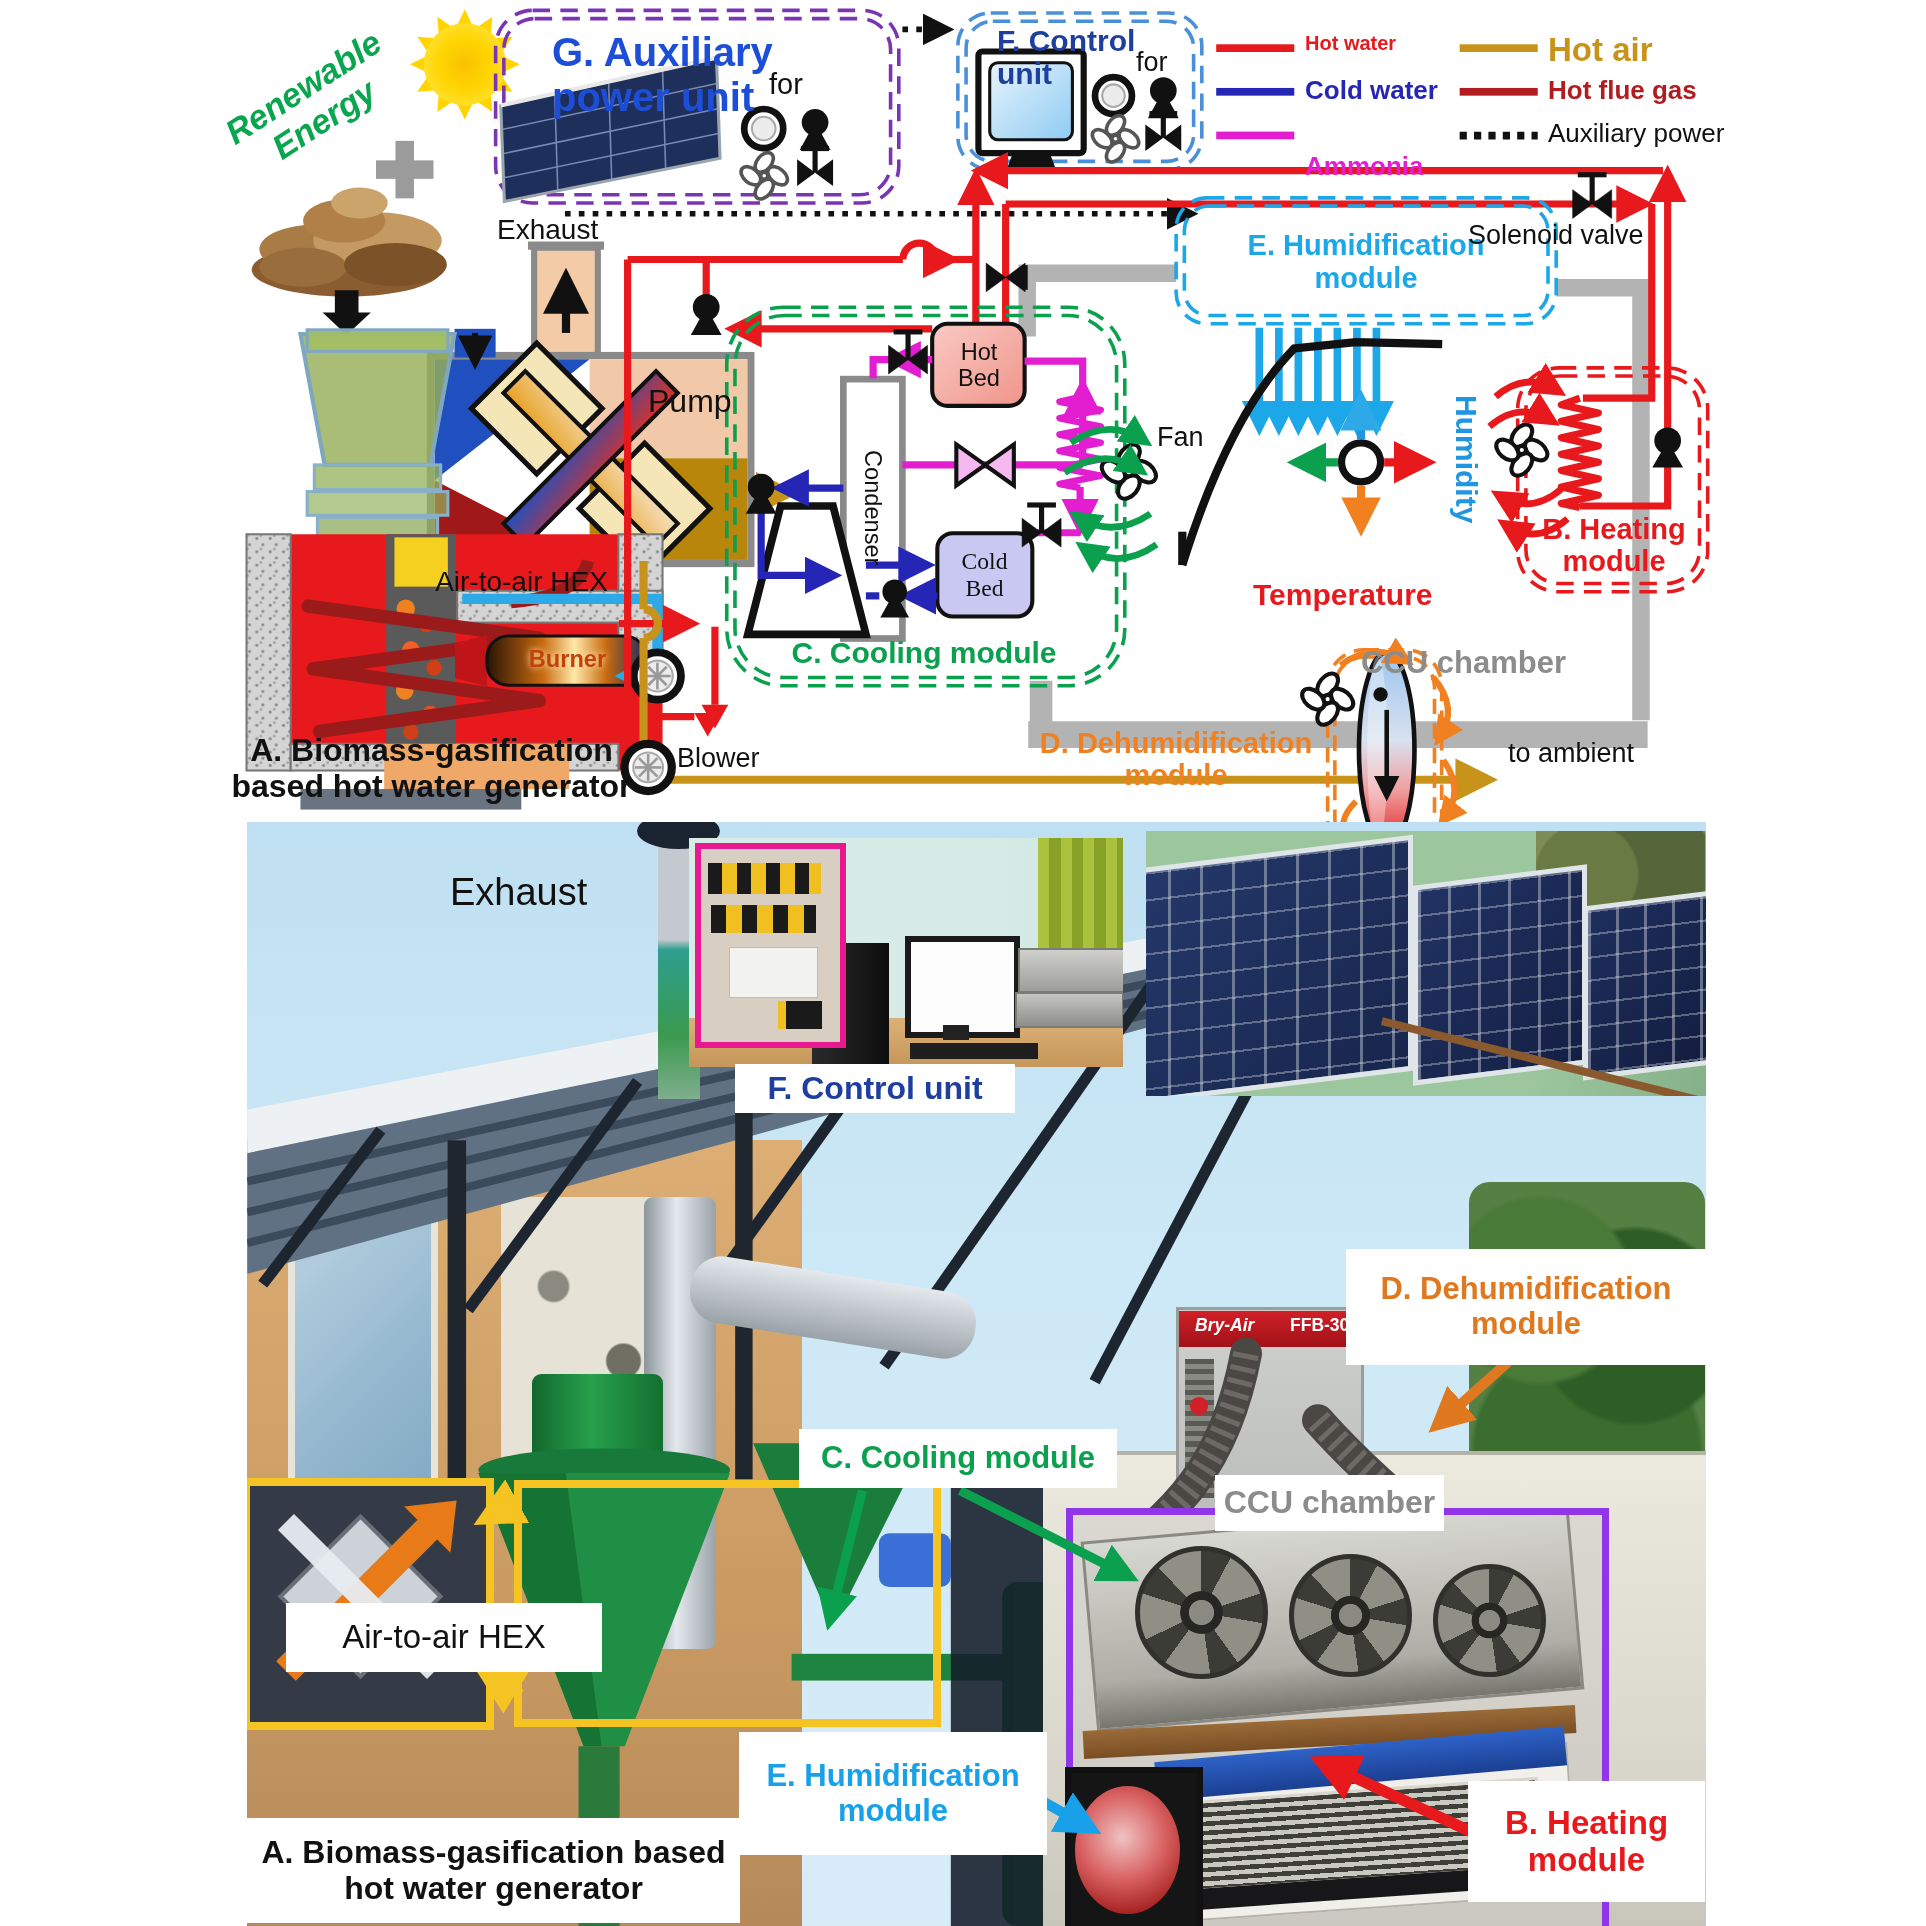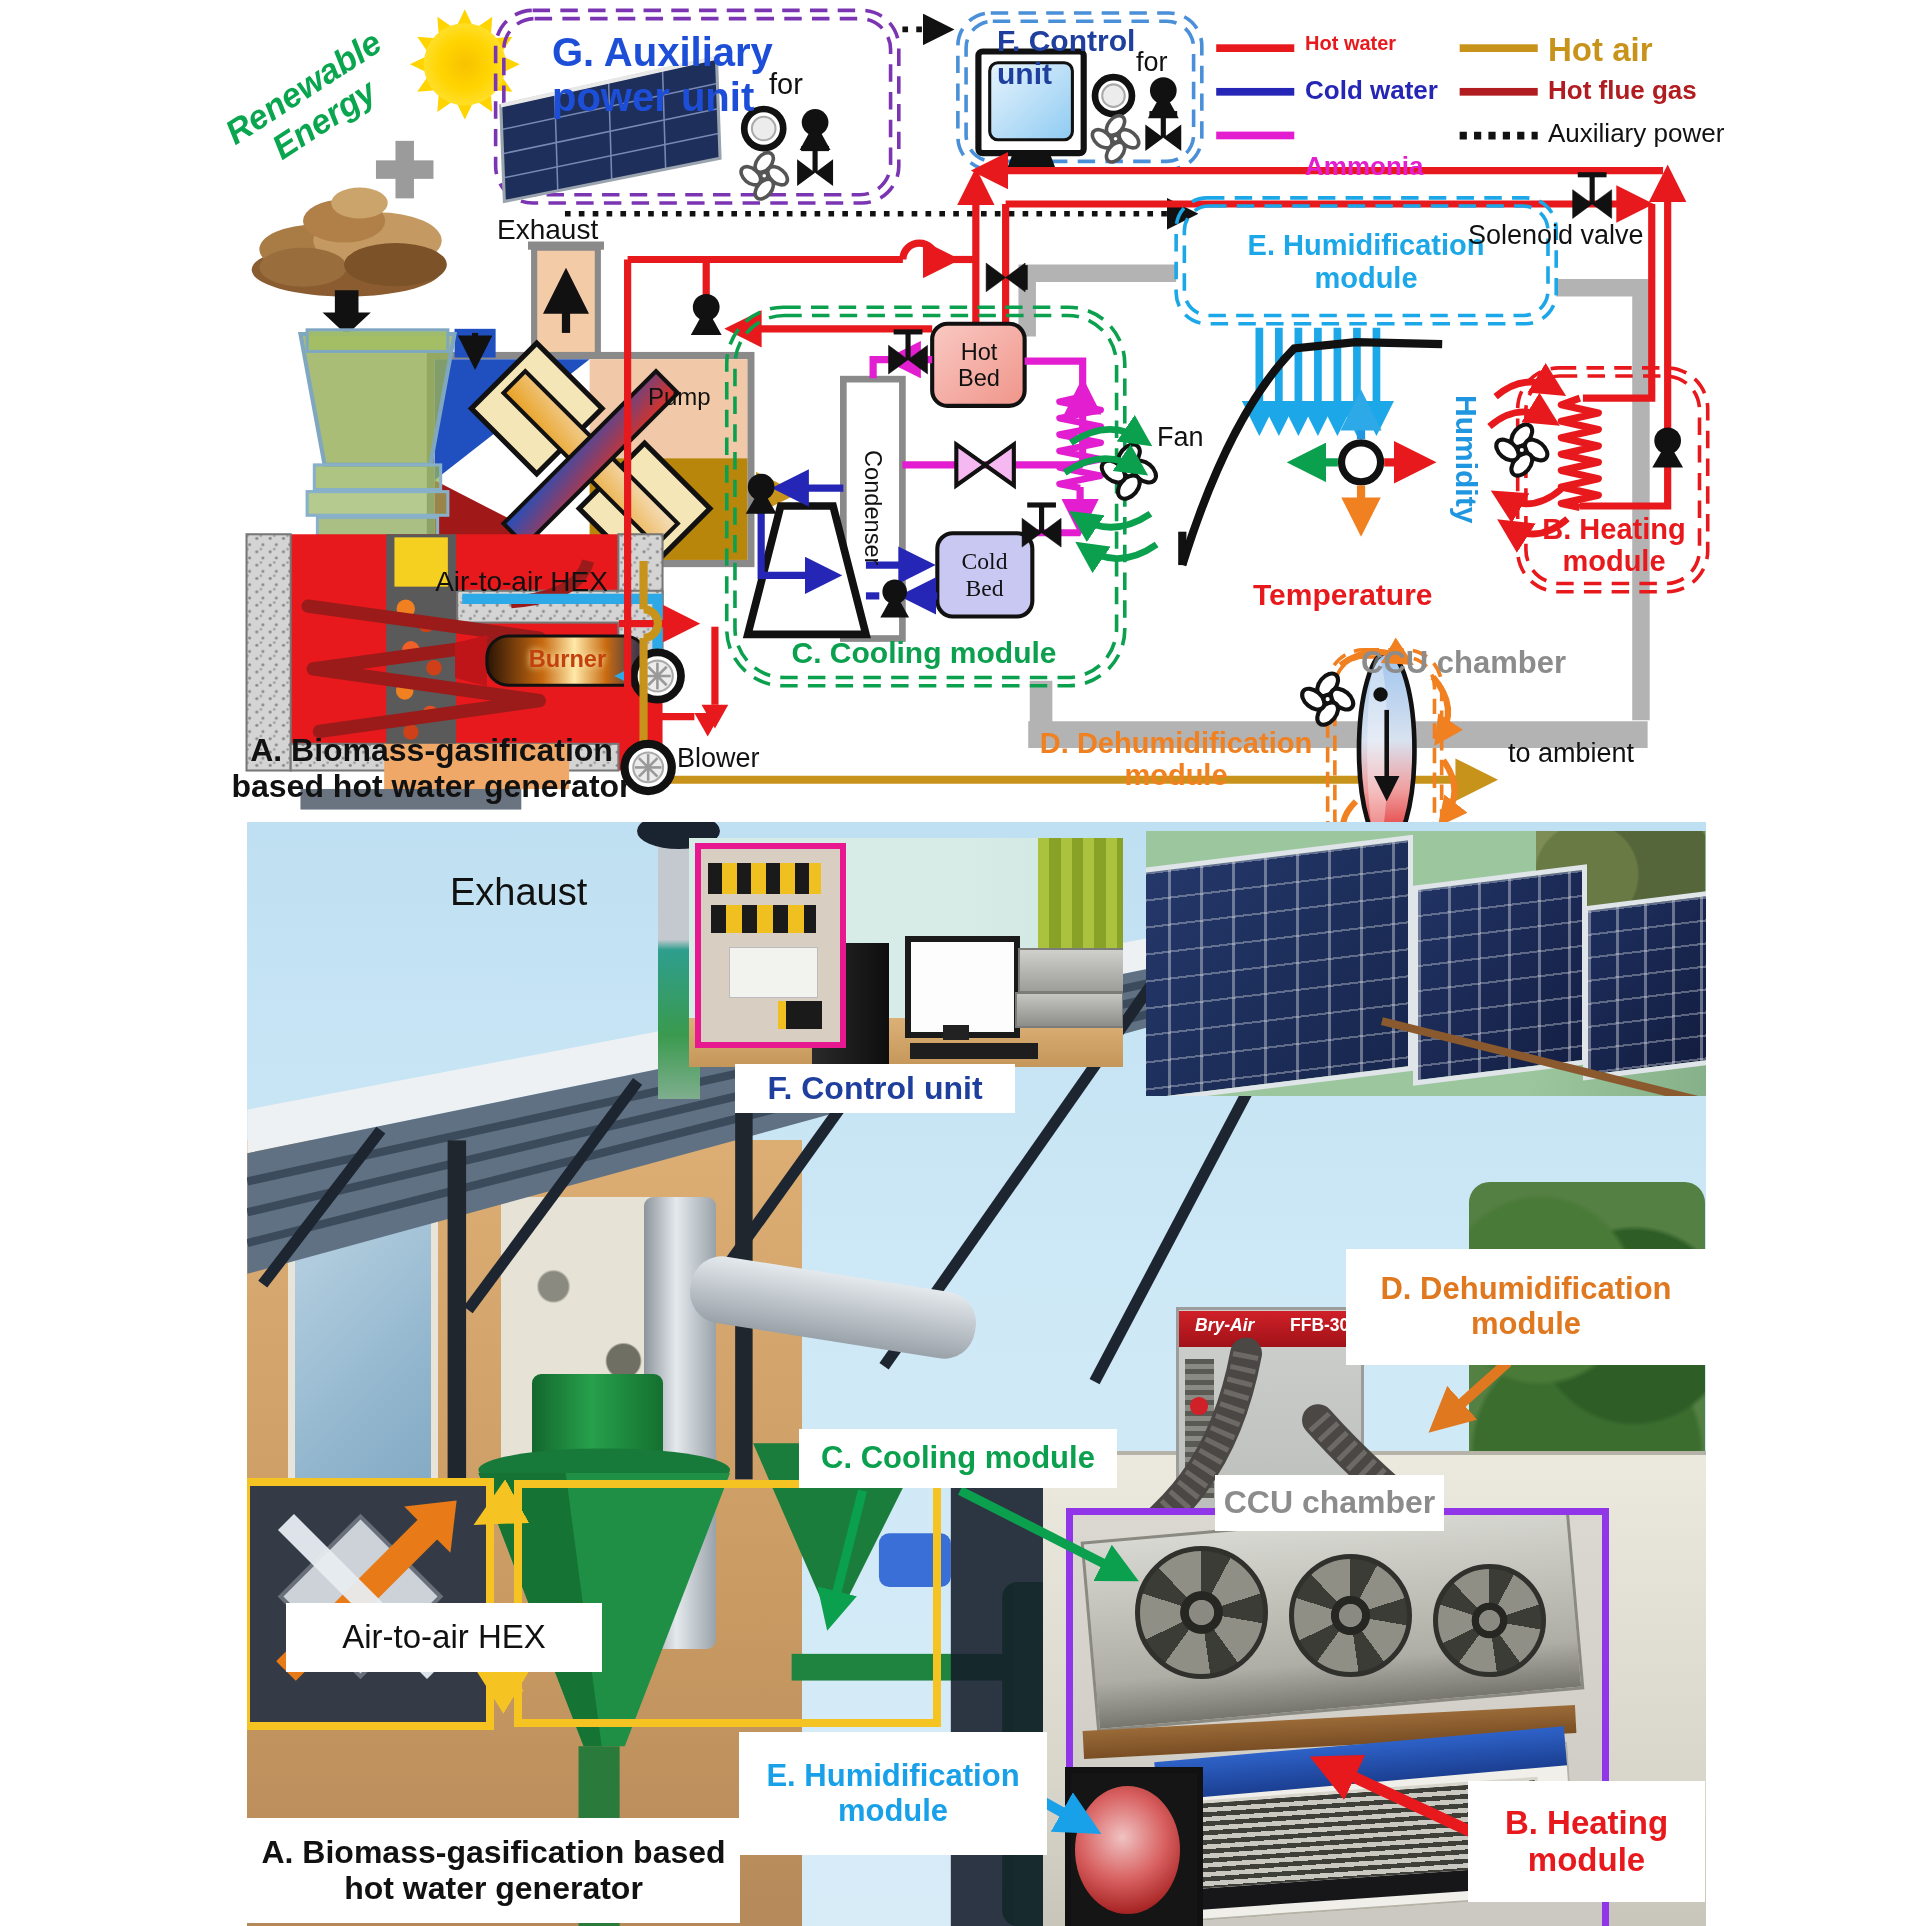--- a/index.html
+++ b/index.html
@@ -519,21 +519,21 @@
 
 <div class="lbl" style="left:1305px;top:32px;font-size:20px;color:#e8191c;">Hot water</div>
 <div class="lbl" style="left:1305px;top:76px;font-size:26px;color:#2526b5;">Cold water</div>
 <div class="lbl" style="left:1305px;top:133px;font-size:26px;color:#e31ed0;margin-top:19px;">Ammonia</div>
 <div class="lbl" style="left:1548px;top:32px;font-size:33px;color:#c8931a;">Hot air</div>
 <div class="lbl" style="left:1548px;top:76px;font-size:26px;color:#b01c20;">Hot flue gas</div>
 <div class="lbl" style="left:1548px;top:119px;font-size:26px;font-weight:normal;color:#111;">Auxiliary power</div>
 
 <div class="lbl" style="left:497px;top:214px;font-size:28px;font-weight:normal;color:#111;">Exhaust</div>
 <div class="lbl ctr" style="left:411px;top:566px;width:221px;font-size:28px;font-weight:normal;color:#111;">Air-to-air HEX</div>
-<div class="lbl" style="left:648px;top:384px;font-size:24px;font-weight:normal;color:#111;">Pump</div>
+<div class="lbl" style="left:648px;top:384px;font-size:32px;font-weight:normal;color:#111;">Pump</div>
 <div class="lbl ctr" style="left:506px;top:646px;width:123px;font-size:23.6px;font-weight:bold;color:#c2410c;text-shadow:0 0 7.2px #ffe9a8;">Burner</div>
 <div class="lbl ctr" style="left:947px;top:330px;width:64px;height:70px;font-size:23.6px;font-weight:normal;color:#111;">Hot Bed</div>
 <div class="lbl ctr" style="left:951px;top:539px;width:67px;height:71px;font-size:23.6px;font-weight:normal;color:#111;font-family:Liberation Serif, serif;">Cold Bed</div>
 <div class="lbl ctr vtext" style="left:846px;top:390px;width:53px;height:236px;font-size:23.6px;font-weight:normal;color:#111;">Condenser</div>
 <div class="lbl" style="left:1157px;top:422px;font-size:27px;font-weight:normal;color:#111;">Fan</div>
 <div class="lbl ctr" style="left:765px;top:636px;width:318px;font-size:30px;color:#0aa04e;">C. Cooling module</div>
 <div class="lbl ctr" style="left:1222px;top:210px;width:288px;height:103px;font-size:29px;color:#1ba7e8;">E. Humidification module</div>
 <div class="lbl" style="left:1468px;top:220px;font-size:27px;font-weight:normal;color:#111;">Solenoid valve</div>
 <div class="lbl ctr" style="left:1532px;top:513px;width:164px;font-size:29px;color:#e8191c;">B. Heating module</div>
 <div class="lbl vtext" style="left:1449px;top:395px;height:169px;font-size:30px;color:#2196e0;">Humidity</div>

